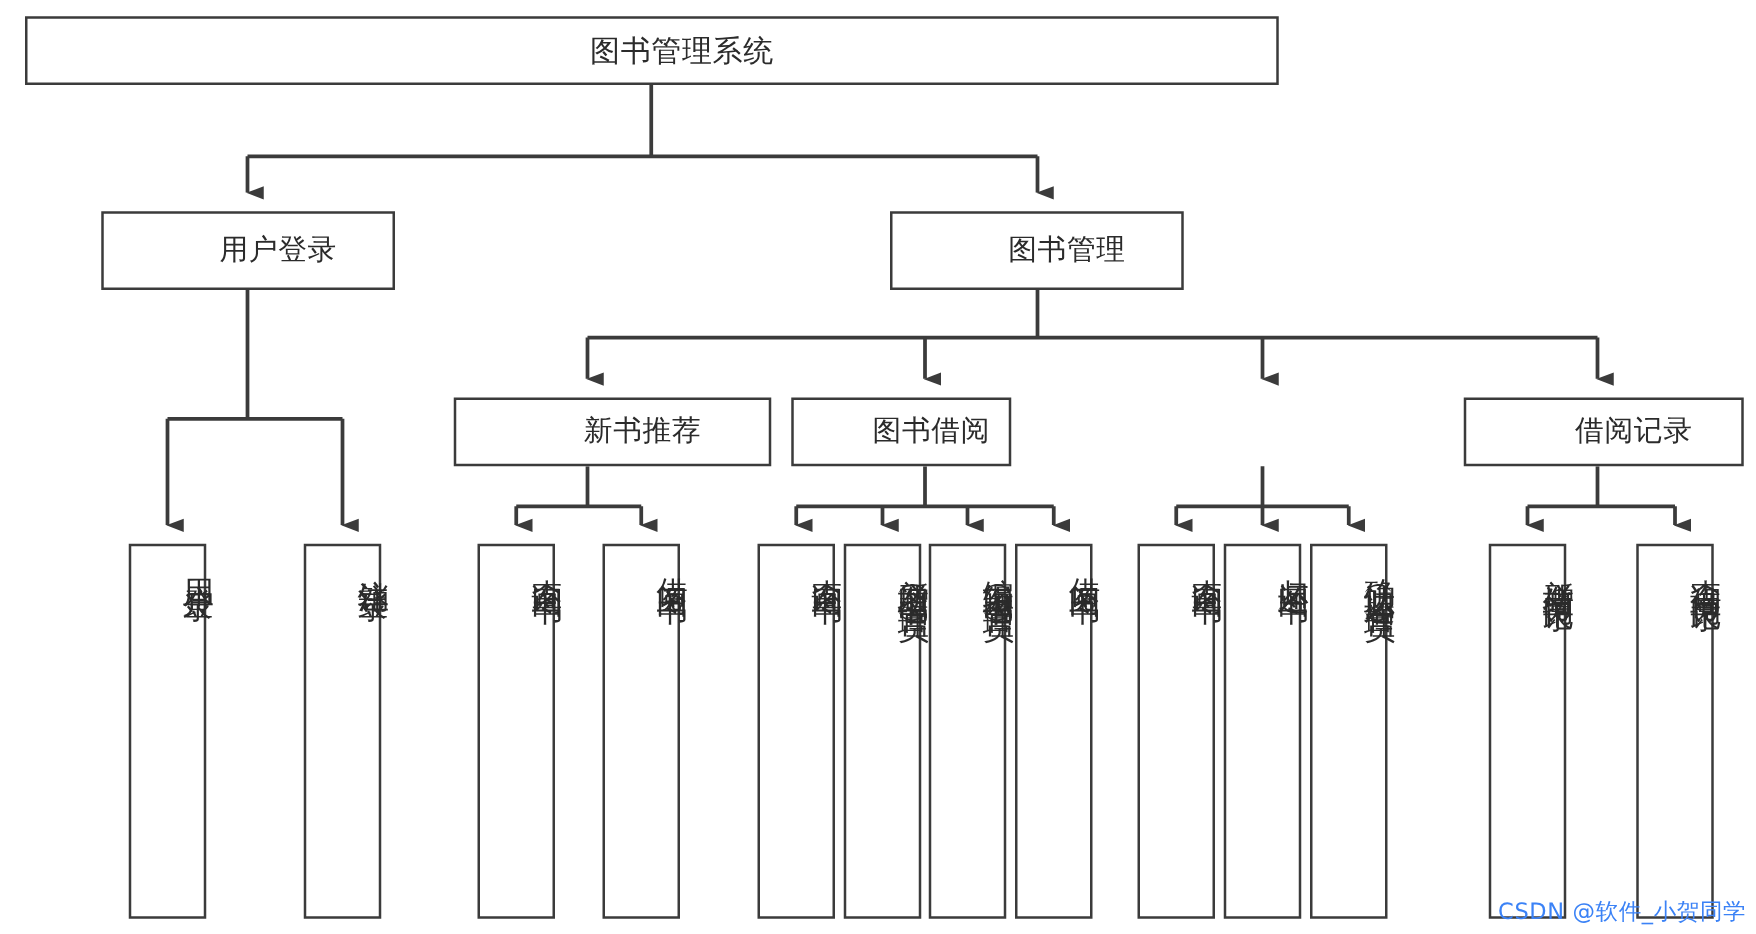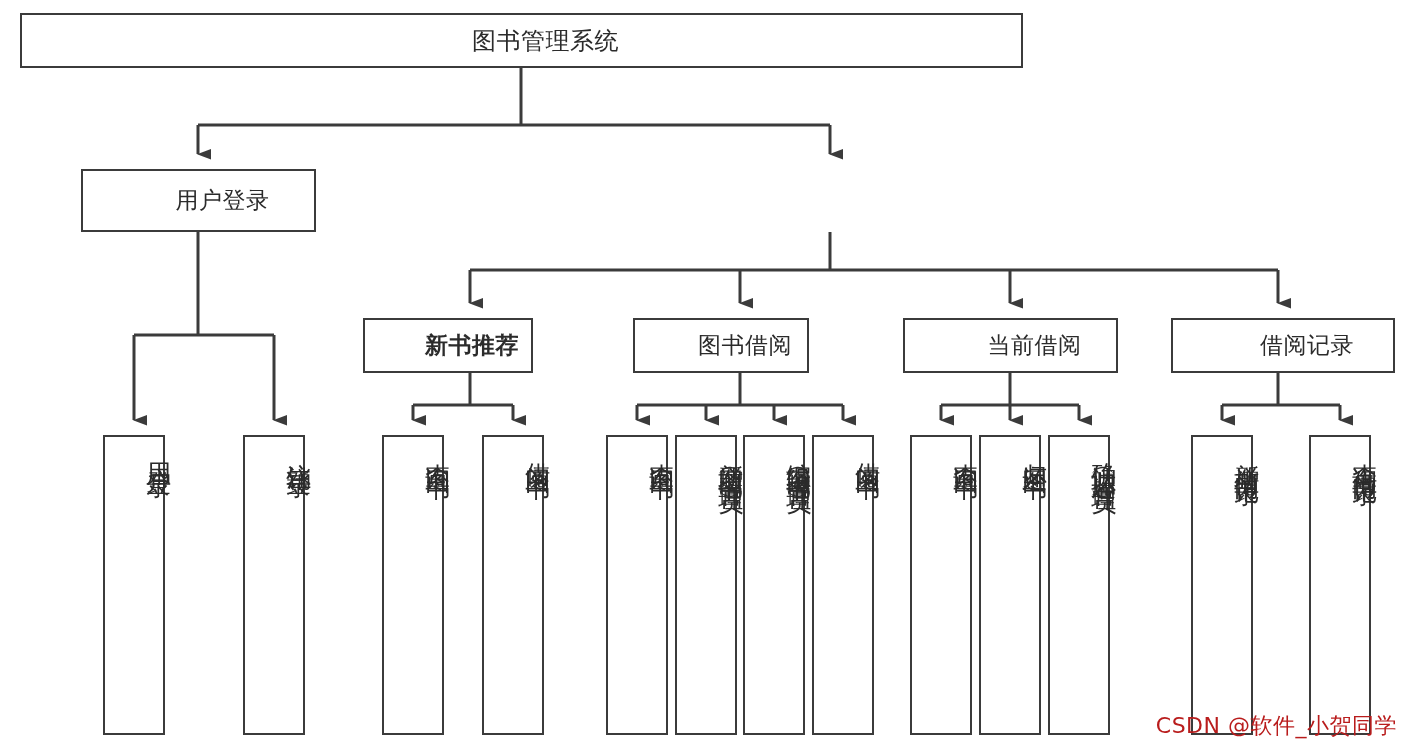--- a/index.html
+++ b/index.html
@@ -64,22 +64,22 @@
     text-orientation: upright;
     font-size: 25px;
     line-height: 1.05;
     letter-spacing: 4px;
     white-space: nowrap;
   }
   .watermark {
     position: absolute;
     right: 8px;
     bottom: 6px;
-    font-size: 22px;
-    color: #b91c1c;
+    font-size: 18px;
+    color: #3b82f6;
     white-space: nowrap;
     z-index: 5;
     letter-spacing: 0.5px;
   }
 </style>
 </head>
 <body>
 
 <div id="canvas">
 
@@ -136,32 +136,32 @@
   </svg>
 
   <div class="node root horiz" style="left:20px; top:13px; width:1003px; height:55px;">
     <span class="label">图书管理系统</span>
   </div>
 
   <div class="node horiz" style="left:81px; top:169px; width:235px; height:63px;">
     <span class="label">用户登录</span>
   </div>
 
-
-  <div class="node horiz" style="left:363px; top:318px; width:170px; height:55px;font-weight:bold;">
+  <div class="node horiz" style="left:712px; top:169px; width:235px; height:63px;">
+    <span class="label">图书管理</span>
+  </div>
+
+  <div class="node horiz" style="left:363px; top:318px; width:254px; height:55px;">
     <span class="label">新书推荐</span>
   </div>
 
   <div class="node horiz" style="left:633px; top:318px; width:176px; height:55px;">
     <span class="label">图书借阅</span>
   </div>
 
-  <div class="node horiz" style="left:903px; top:318px; width:215px; height:55px;">
-    <span class="label">当前借阅</span>
-  </div>
 
   <div class="node horiz" style="left:1171px; top:318px; width:224px; height:55px;">
     <span class="label">借阅记录</span>
   </div>
 
   <div class="node leaf" style="left:103px; top:435px; width:62px; height:300px;">
     <span class="label">用户登录</span>
   </div>
 
   <div class="node leaf" style="left:243px; top:435px; width:62px; height:300px;">

